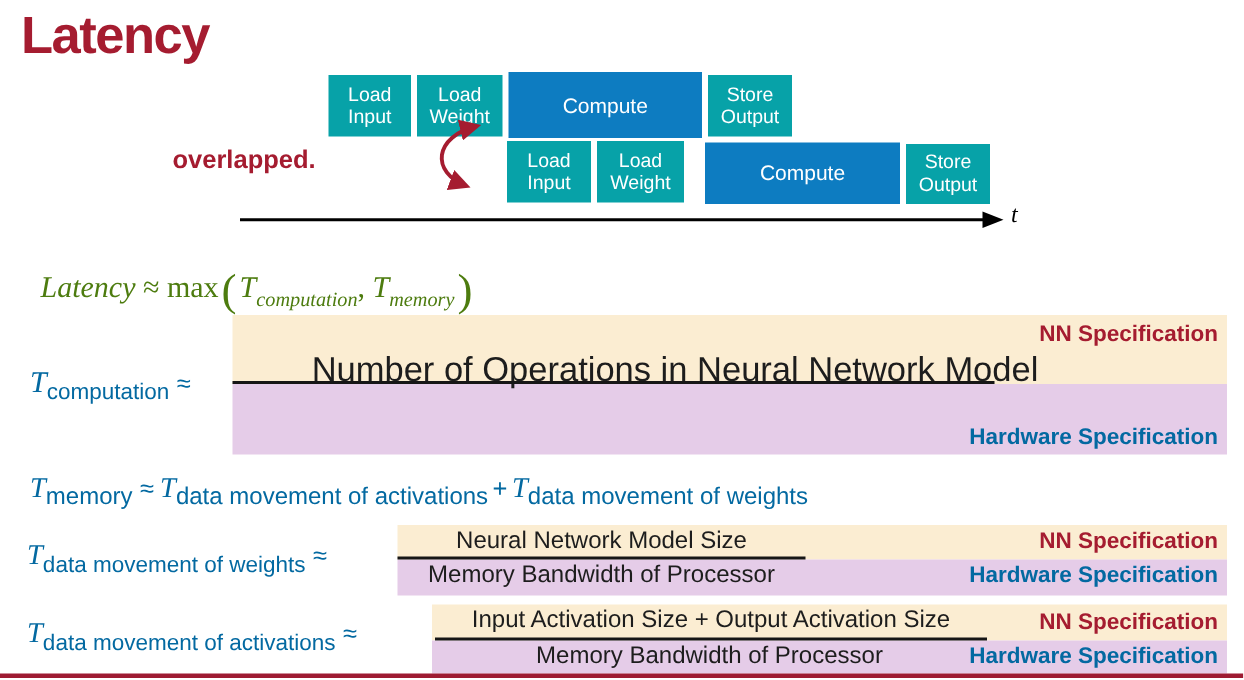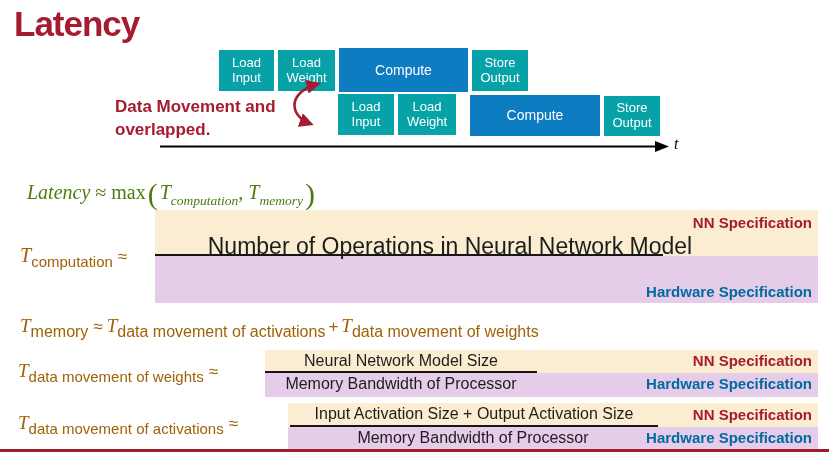--- a/index.html
+++ b/index.html
@@ -28,21 +28,21 @@
 
   
   .band-nn{background:#FBEDD2;}
   .band-hw{background:#E5CCE8;}
   .fracline{border-top:2px solid #161616;height:0;}
   .numden{color:#1d1d1d;text-align:center;white-space:nowrap;}
   .spec-nn{color:#A51C30;font-weight:bold;font-size:15px;white-space:nowrap;}
   .spec-hw{color:#0369a1;font-weight:bold;font-size:15px;white-space:nowrap;}
 
   
-  .tlabel{color:#a16207;font-family:"Liberation Serif",serif;white-space:nowrap;}
+  .tlabel{color:#0369a1;font-family:"Liberation Serif",serif;white-space:nowrap;}
   .tlabel .T{font-style:italic;font-size:20px;}
   .tlabel .sub{font-family:"Liberation Sans",sans-serif;font-size:15px;vertical-align:-5px;}
   .tlabel .ap{font-family:"Liberation Sans",sans-serif;font-size:17px;margin-left:5px;}
   .tlabel .plus{font-family:"Liberation Sans",sans-serif;font-size:17px;margin:0 3px;}
 
   .bottom-rule{left:0;top:449px;width:829px;height:3px;background:#9E1B32;}
   svg.overlay{position:absolute;left:0;top:0;pointer-events:none;z-index:2;}
 </style>
 </head>
 <body>
@@ -55,21 +55,20 @@
   <div class="box teal" style="left:256px;top:50px;width:57px;height:41px;">Load Weight</div>
   <div class="box blue" style="left:317px;top:48px;width:129px;height:44px;">Compute</div>
   <div class="box teal" style="left:450px;top:50px;width:56px;height:41px;">Store Output</div>
 
   <div class="box teal" style="left:316px;top:94px;width:56px;height:41px;">Load Input</div>
   <div class="box teal" style="left:376px;top:94px;width:58px;height:41px;">Load Weight</div>
   <div class="box blue" style="left:448px;top:95px;width:130px;height:41px;">Compute</div>
   <div class="box teal" style="left:582px;top:96px;width:56px;height:40px;">Store Output</div>
 
   <div class="abs note">
-    <div>Data Movement and</div>
     <div>overlapped.</div>
   </div>
 
   <svg class="overlay" width="829" height="453" viewBox="0 0 829 453">
     <defs>
       <marker id="ah" viewBox="0 0 10 10" refX="8" refY="5" markerWidth="5.5" markerHeight="5.5" orient="auto-start-reverse">
         <path d="M0,0 L10,5 L0,10 z" fill="#A51C30"></path>
       </marker>
     </defs>
     <line x1="160" y1="146.5" x2="656" y2="146.5" stroke="#000" stroke-width="2"></line>

